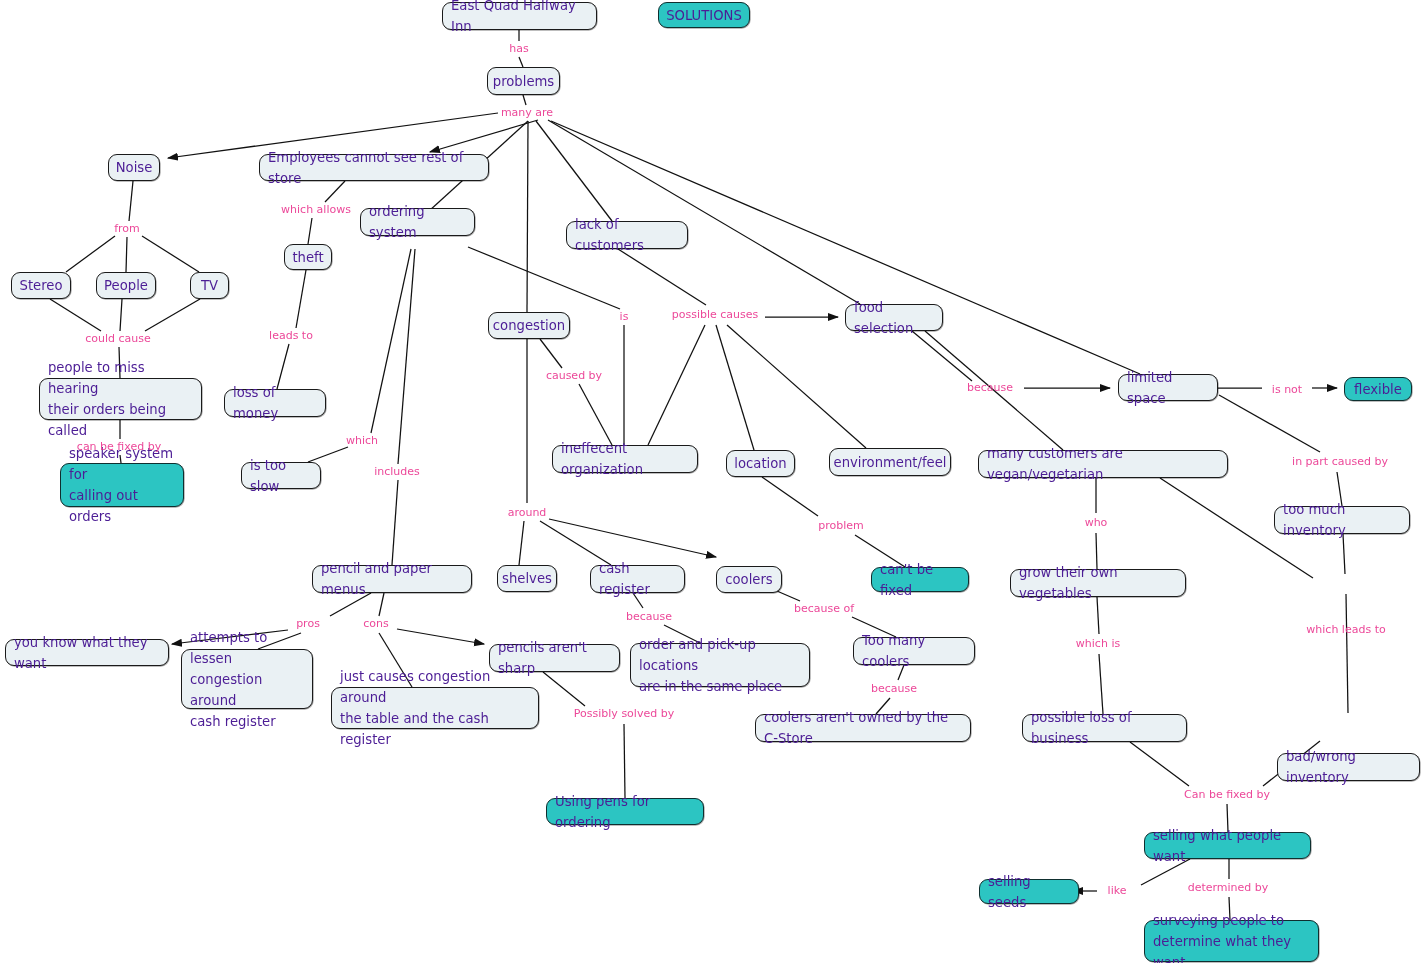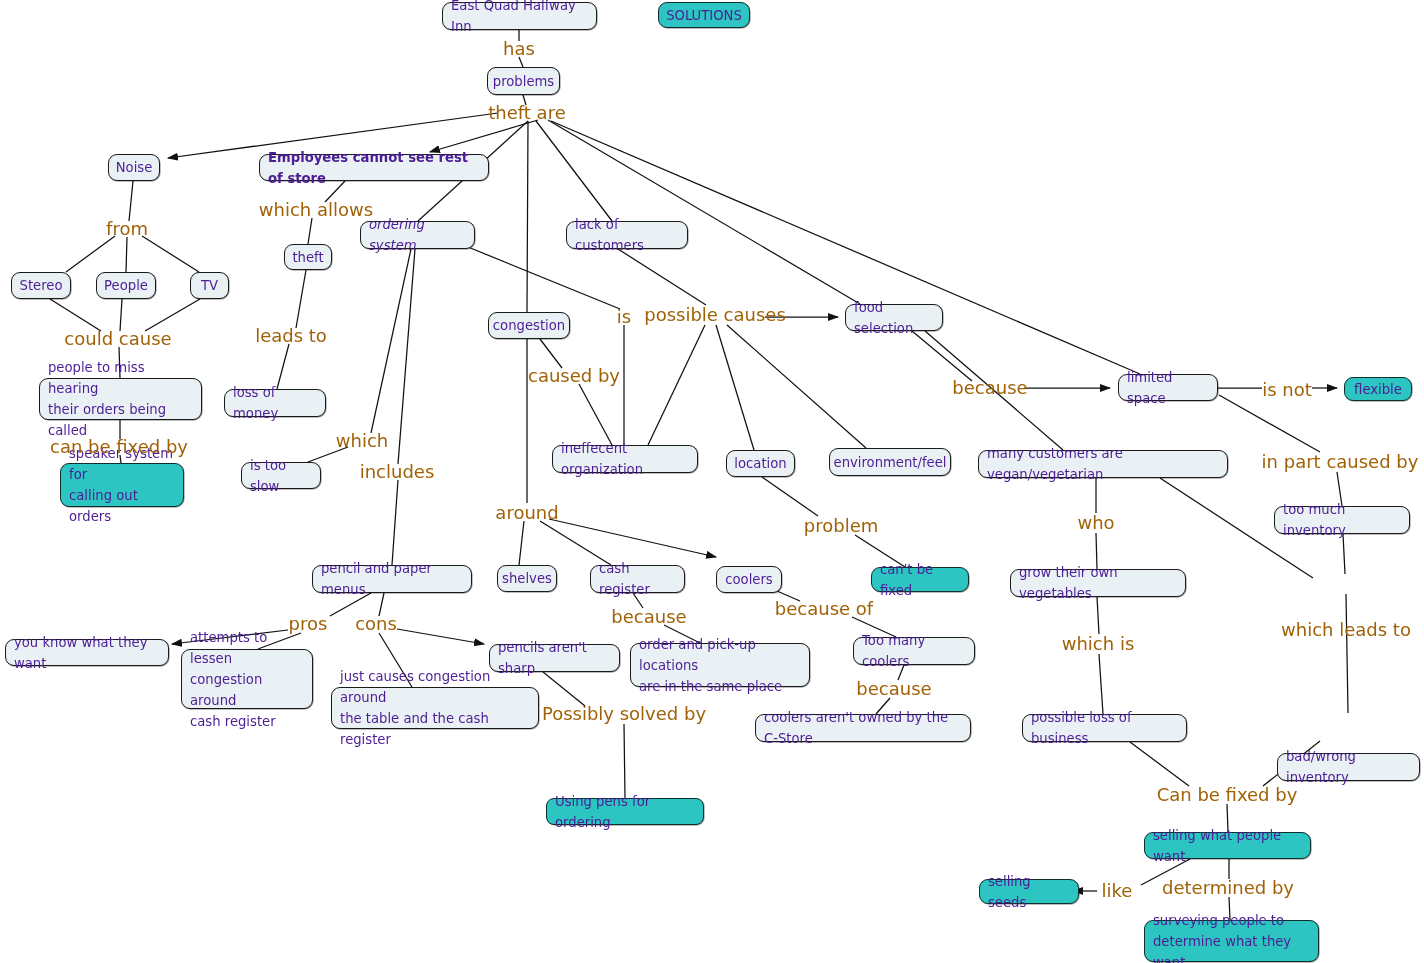--- a/index.html
+++ b/index.html
@@ -22,22 +22,22 @@
     font-size:13.2px;
     line-height:21px;
     padding:3px 8px;
     white-space:pre-line;
     box-shadow:0.7px 0.7px 0 rgba(0,0,0,.35);
   }
   .node.teal{background:#2cc5c2;border-color:#0f2f2f;}
 
   .elabel{
     position:absolute;
-    color:#a16207;
-    font-size:18px;
+    color:#ec4899;
+    font-size:11px;
     line-height:14px;
     white-space:nowrap;
     background:transparent;
     transform:translate(-50%,-50%);
     text-align:right;
   }
 </style>
 </head>
 <body>
 
@@ -163,22 +163,22 @@
 
       <line x1="1229" y1="859" x2="1229" y2="879"></line>
       <line x1="1229" y1="897" x2="1230" y2="920"></line>
     </g>
   </svg>
 
   <div class="node" style="left:442px;top:2px;width:155px;height:28px;">East Quad Halfway Inn</div>
   <div class="node teal" style="left:658px;top:2px;width:92px;height:26px;">SOLUTIONS</div>
   <div class="node" style="left:487px;top:67px;width:73px;height:28px;">problems</div>
   <div class="node" style="left:108px;top:154px;width:52px;height:27px;">Noise</div>
-  <div class="node" style="left:259px;top:154px;width:230px;height:27px;font-weight:bold;">Employees cannot see rest of store</div>
-  <div class="node" style="left:360px;top:221px;width:115px;height:28px;font-style:italic;">ordering system</div>
+  <div class="node" style="left:259px;top:154px;width:230px;height:27px;">Employees cannot see rest of store</div>
+  <div class="node" style="left:360px;top:208px;width:115px;height:28px;">ordering system</div>
   <div class="node" style="left:566px;top:221px;width:122px;height:28px;">lack of customers</div>
   <div class="node" style="left:284px;top:244px;width:48px;height:26px;">theft</div>
   <div class="node" style="left:11px;top:272px;width:60px;height:27px;">Stereo</div>
   <div class="node" style="left:96px;top:272px;width:60px;height:27px;">People</div>
   <div class="node" style="left:190px;top:272px;width:39px;height:27px;">TV</div>
   <div class="node" style="left:488px;top:312px;width:82px;height:27px;">congestion</div>
   <div class="node" style="left:845px;top:304px;width:98px;height:27px;">food selection</div>
   <div class="node" style="left:39px;top:378px;width:163px;height:42px;">people to miss hearing
 their orders being called</div>
   <div class="node" style="left:224px;top:389px;width:102px;height:28px;">loss of money</div>
@@ -204,28 +204,28 @@
 congestion around
 cash register</div>
   <div class="node" style="left:331px;top:687px;width:208px;height:42px;">just causes congestion around
 the table and the cash register</div>
   <div class="node" style="left:489px;top:644px;width:131px;height:28px;">pencils aren't sharp</div>
   <div class="node" style="left:630px;top:643px;width:180px;height:44px;">order and pick-up locations
 are in the same place</div>
   <div class="node" style="left:853px;top:637px;width:122px;height:28px;">Too many coolers</div>
   <div class="node" style="left:755px;top:714px;width:216px;height:28px;">coolers aren't owned by the C-Store</div>
   <div class="node" style="left:1022px;top:714px;width:165px;height:28px;">possible loss of business</div>
-  <div class="node teal" style="left:546px;top:798px;width:158px;height:27px;border-radius:8px;">Using pens for ordering</div>
+  <div class="node teal" style="left:546px;top:798px;width:158px;height:27px;">Using pens for ordering</div>
   <div class="node teal" style="left:1144px;top:832px;width:167px;height:27px;">selling what people want</div>
   <div class="node teal" style="left:979px;top:879px;width:100px;height:25px;">selling seeds</div>
   <div class="node teal" style="left:1144px;top:920px;width:175px;height:42px;">surveying people to
 determine what they want</div>
 
   <div class="elabel" style="left:519px;top:49px;">has</div>
-  <div class="elabel" style="left:527px;top:113px;">theft are</div>
+  <div class="elabel" style="left:527px;top:113px;">many are</div>
   <div class="elabel" style="left:127px;top:229px;">from</div>
   <div class="elabel" style="left:316px;top:210px;">which allows</div>
   <div class="elabel" style="left:118px;top:339px;">could cause</div>
   <div class="elabel" style="left:291px;top:336px;">leads to</div>
   <div class="elabel" style="left:624px;top:317px;">is</div>
   <div class="elabel" style="left:715px;top:315px;">possible causes</div>
   <div class="elabel" style="left:990px;top:388px;">because</div>
   <div class="elabel" style="left:1287px;top:390px;">is not</div>
   <div class="elabel" style="left:119px;top:447px;">can be fixed by</div>
   <div class="elabel" style="left:362px;top:441px;">which</div>

